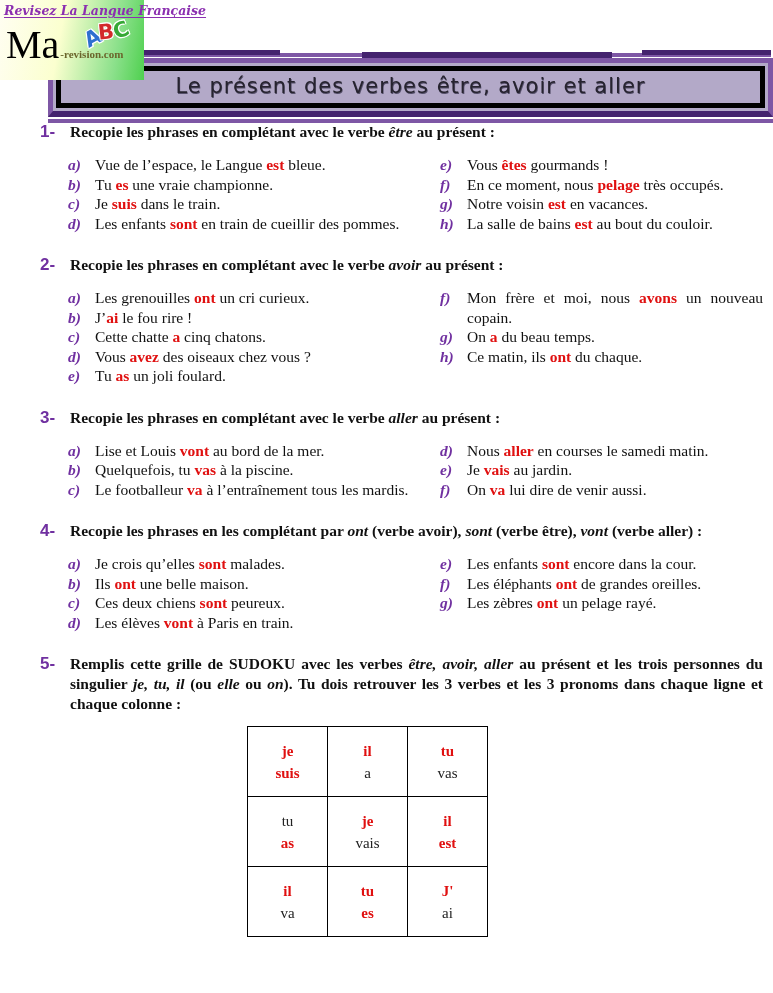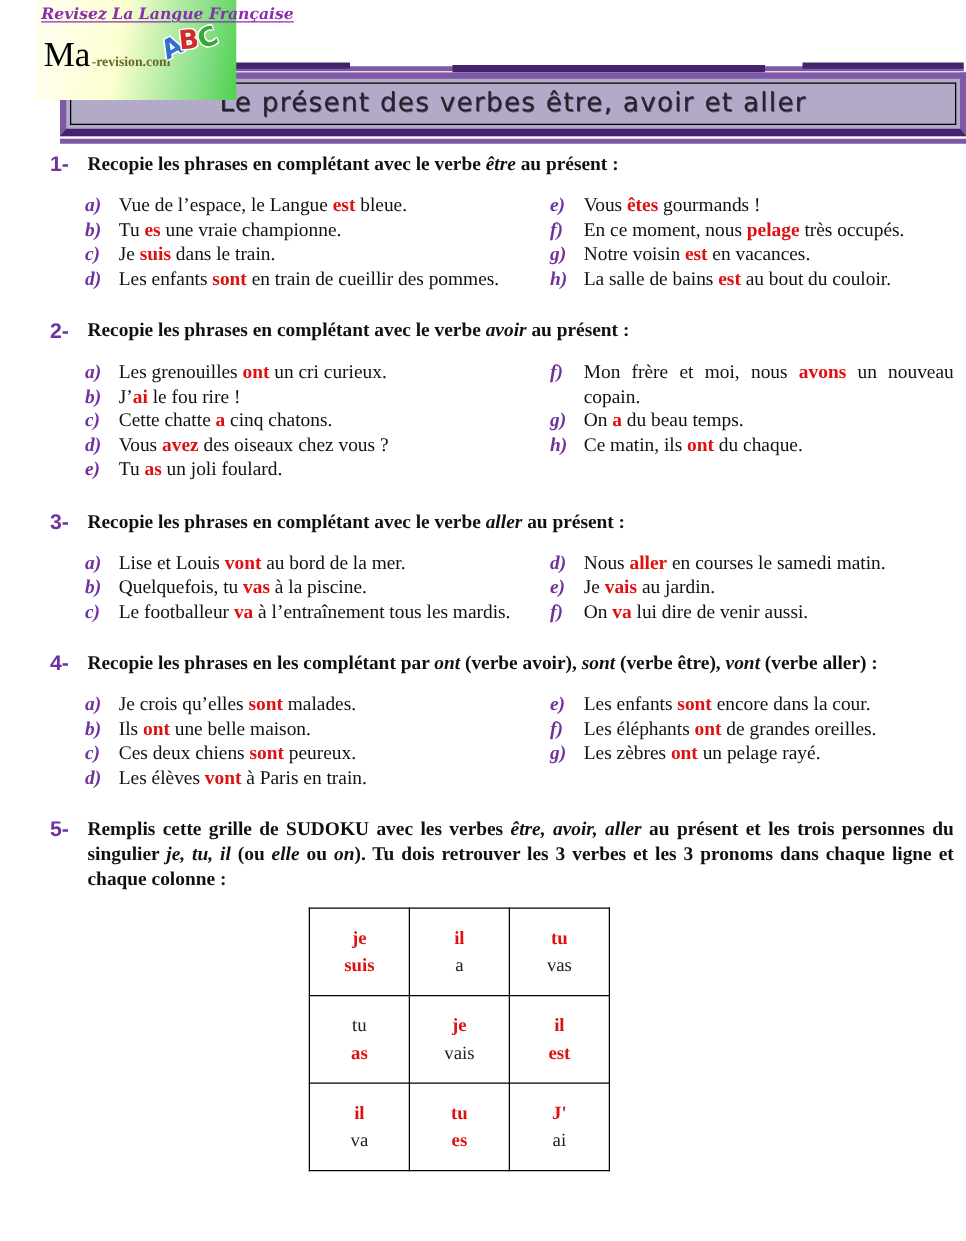--- a/index.html
+++ b/index.html
@@ -3,31 +3,31 @@
 <meta charset="utf-8">
 <style>
   html,body{margin:0;padding:0;}
   body{
     width:773px;height:993px;position:relative;overflow:hidden;
     background:#ffffff;color:#111;
     font-family:"Liberation Serif", serif;
   }
   
   .logo{
-    position:absolute;left:0;top:0;width:160px;height:80px;z-index:3;
+    position:absolute;left:0;top:0;width:144px;height:80px;z-index:3;
     background:linear-gradient(100deg,#fffef2 0%,#fbffcf 42%,#8ae08a 80%,#4fd04f 100%);
-    box-sizing:border-box;padding:3px 0 12px 4px;margin-left:29px;
+    box-sizing:border-box;padding:3px 0 12px 4px;
   }
   .logo-tagline{
     font-family:"DejaVu Serif", serif;font-style:italic;font-weight:bold;
     font-size:12.5px;color:var(--brand-purple);text-align:center;white-space:nowrap;
     text-decoration:underline;text-underline-offset:2px;
   }
   .logo-brand{position:absolute;left:6px;top:24px;display:flex;align-items:baseline;}
-  .brand-big{font-size:28px;line-height:42px;color:#000;font-family:"Liberation Serif",serif;}
+  .brand-big{font-size:40px;line-height:42px;color:#000;font-family:"Liberation Serif",serif;}
   .brand-small{font-size:11px;font-weight:bold;color:#6b652c;margin-left:1px;}
   .abc{position:absolute;right:16px;top:20px;transform:rotate(-18deg);
     font-family:"DejaVu Sans",sans-serif;font-weight:bold;font-size:21px;letter-spacing:-1px;}
   .abc span{display:inline-block;text-shadow:-1px -1px 0 #fff,1px -1px 0 #fff,-1px 1px 0 #fff,1px 1px 0 #fff;}
   .abc .l-a{color:#2e6fd0;transform:rotate(-10deg) translateY(2px);}
   .abc .l-b{color:#d22a2a;transform:rotate(12deg);}
   .abc .l-c{color:#35a835;transform:rotate(-4deg) translateY(3px);}
   
   .banner{position:absolute;left:48px;right:0;top:50px;z-index:1;}
   .banner-streaks{
@@ -38,21 +38,21 @@
       linear-gradient(var(--banner-dark),var(--banner-dark)),
       linear-gradient(var(--banner-mid),var(--banner-mid));
     background-size:190px 5px,250px 6px,210px 5px,100% 4px;
     background-position:28px 0,300px 2px,580px 0,0 3px;
     background-repeat:no-repeat;
   }
   .banner-main{
     border:5px solid var(--banner-mid);border-bottom:6px solid var(--banner-dark);
     background:var(--banner-fill);padding:3px;
   }
-  .banner-inner{border:1px solid #000000;padding:3px 8px 5px 8px;text-align:center;}
+  .banner-inner{border:5px solid #000000;padding:3px 8px 5px 8px;text-align:center;}
   .banner-title{
     font-family:"DejaVu Sans",sans-serif;font-size:21px;color:#26232f;
     letter-spacing:1px;text-shadow:0.6px 0.6px 0 #55506a;
   }
   .banner-underbar{height:4px;background:var(--banner-mid);margin-top:2px;}
   
   main{padding:100px 8px 0 40px;box-sizing:border-box;}
   .exercise{margin-top:22px;}
   .ex-head{display:flex;font-weight:bold;font-size:15.5px;line-height:20px;}
   .ex-num{

